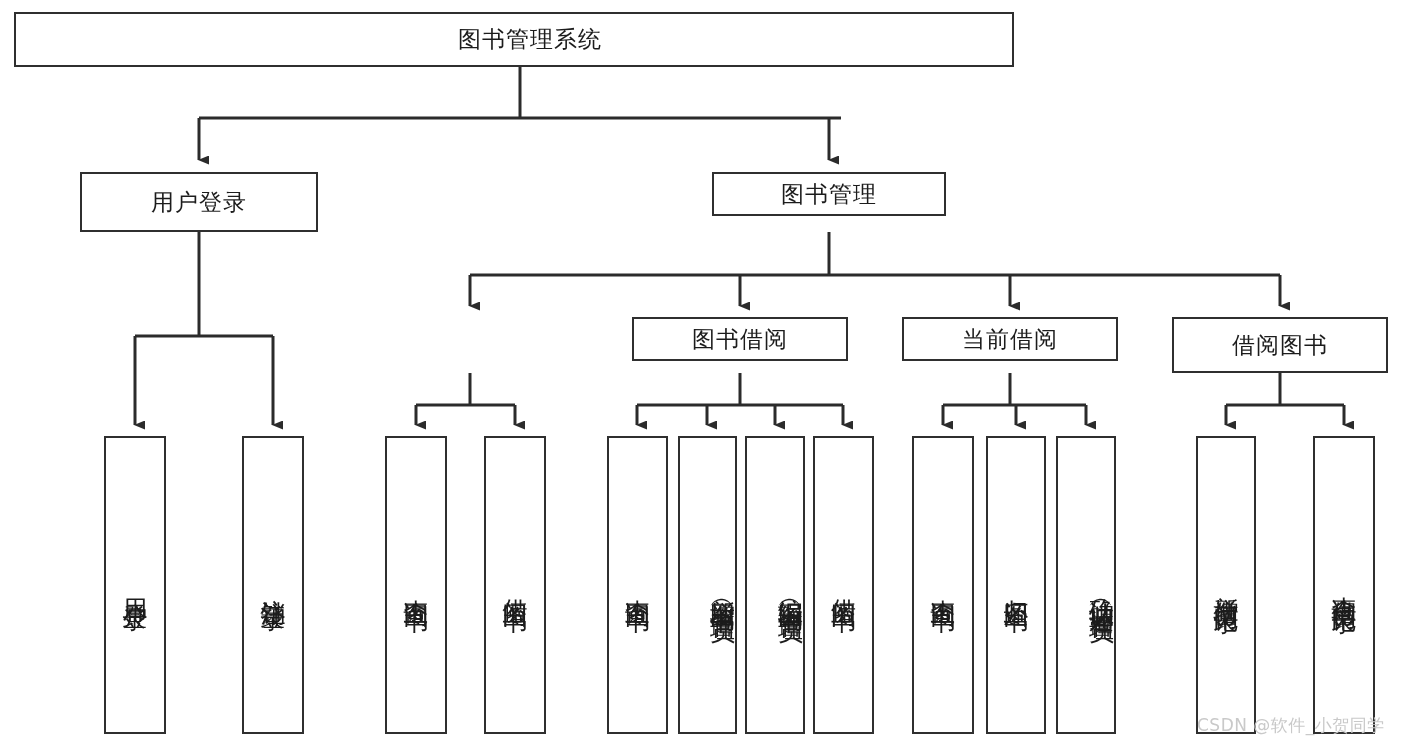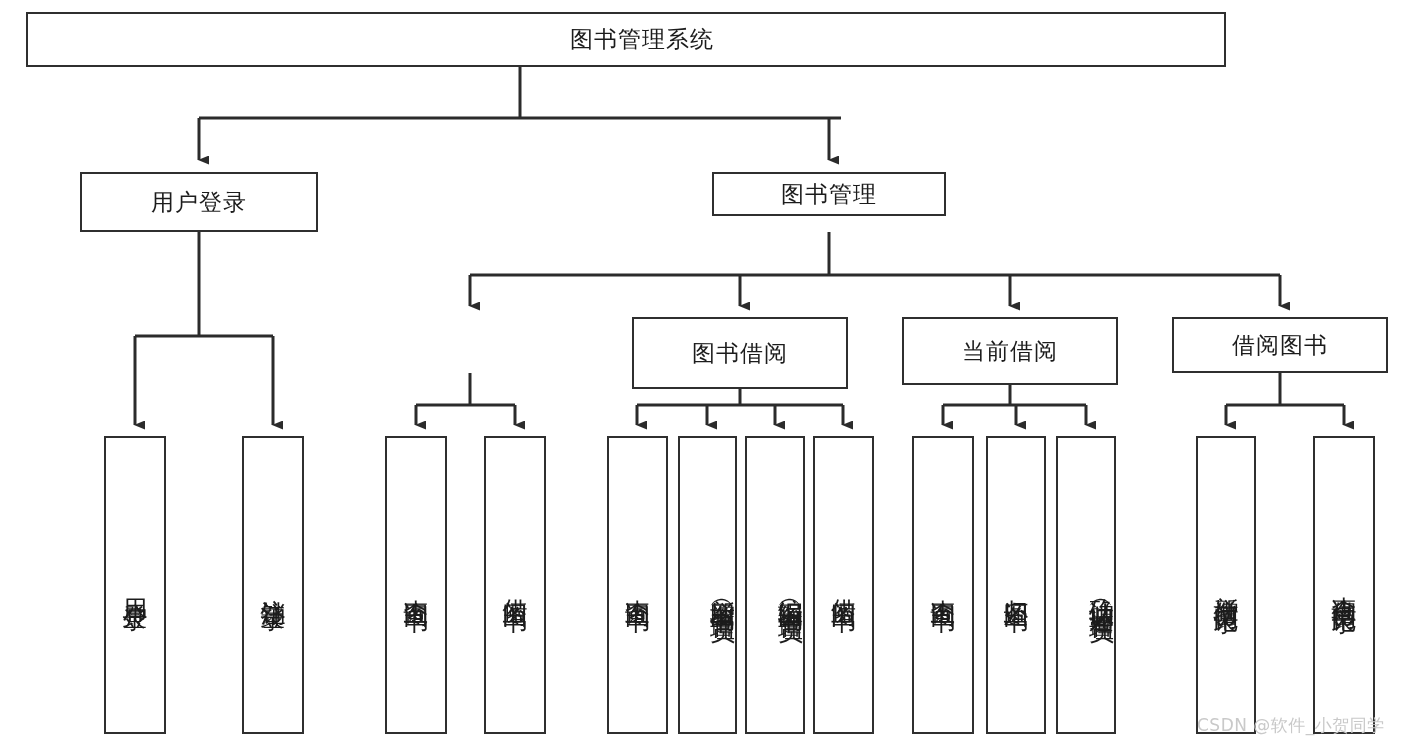--- a/index.html
+++ b/index.html
@@ -111,35 +111,35 @@
       <path d="M1016,405 L1016,425" marker-end="url(#arrow)"></path>
       <path d="M1086,405 L1086,425" marker-end="url(#arrow)"></path>
 
       <path d="M1280,373 L1280,405"></path>
       <path d="M1226,405 L1344,405"></path>
       <path d="M1226,405 L1226,425" marker-end="url(#arrow)"></path>
       <path d="M1344,405 L1344,425" marker-end="url(#arrow)"></path>
     </g>
   </svg>
 
-  <div class="node horiz" style="left:26px; top:12px; width:1200px; height:55px;padding-left:32px;">
+  <div class="node horiz" style="left:14px; top:12px; width:1000px; height:55px;padding-left:32px;">
     <span class="node-label">图书管理系统</span>
   </div>
 
   <div class="node horiz" style="left:80px; top:172px; width:238px; height:60px;">
     <span class="node-label">用户登录</span>
   </div>
   <div class="node horiz" style="left:712px; top:172px; width:234px; height:44px;">
     <span class="node-label">图书管理</span>
   </div>
 
-  <div class="node horiz" style="left:632px; top:317px; width:216px; height:72px;">
+  <div class="node horiz" style="left:632px; top:317px; width:216px; height:44px;">
     <span class="node-label">图书借阅</span>
   </div>
-  <div class="node horiz" style="left:902px; top:317px; width:216px; height:68px;">
+  <div class="node horiz" style="left:902px; top:317px; width:216px; height:44px;">
     <span class="node-label">当前借阅</span>
   </div>
   <div class="node horiz" style="left:1172px; top:317px; width:216px; height:56px;">
     <span class="node-label">借阅图书</span>
   </div>
 
   <div class="node vert midtext" style="left:104px; top:436px; width:62px; height:298px;">
     <span class="node-label">用户登录</span>
   </div>
   <div class="node vert midtext" style="left:242px; top:436px; width:62px; height:298px;">

